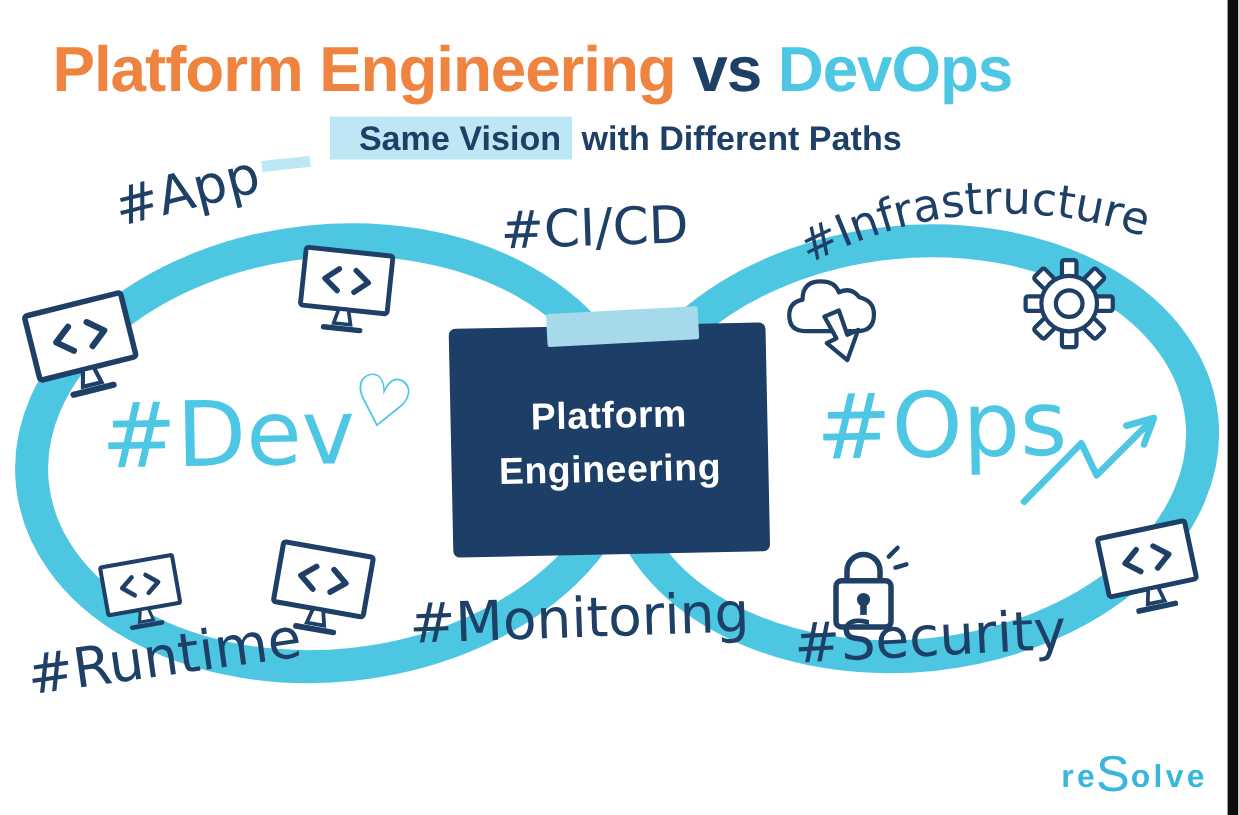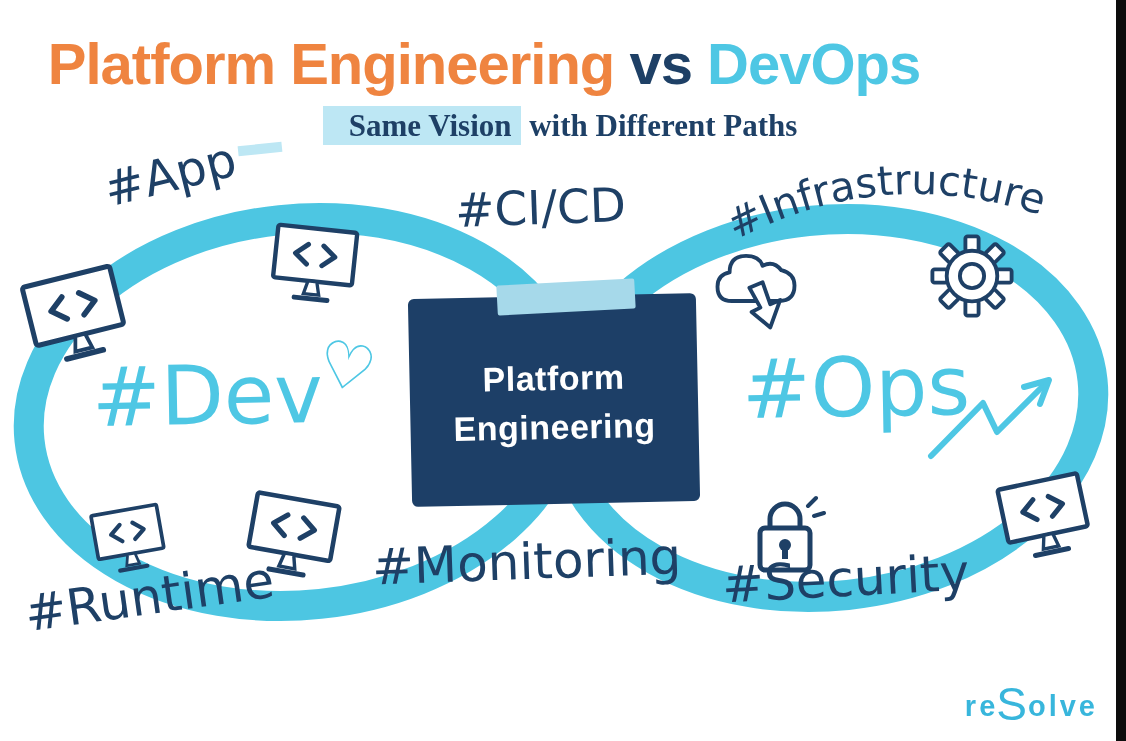--- a/index.html
+++ b/index.html
@@ -5,21 +5,21 @@
   html,body{margin:0;padding:0;background:#fff;}
   .canvas{position:relative;width:1126px;height:741px;background:#ffffff;overflow:hidden;
           font-family:"Liberation Sans",sans-serif;}
   
   .title{position:absolute;top:30px;left:0;width:968px;text-align:center;
          font-size:58px;font-weight:800;letter-spacing:-1px;white-space:nowrap;}
   .title .t-orange{color:#EF8440;}
   .title .t-navy{color:#1E4066;}
   .title .t-cyan{color:#4EC7E4;}
   .subtitle{position:absolute;top:108px;left:0;width:1120px;text-align:center;
-            font-size:31px;font-weight:800;color:#1E4066;white-space:nowrap;font-family:Liberation Serif, serif;}
+            font-size:31px;font-weight:800;color:#1E4066;white-space:nowrap;}
   .subtitle .hl{background:#BDE7F4;padding:2px 10px 2px 26px;}
   .hl-tail{position:absolute;top:144px;left:238px;width:44px;height:10px;background:#BDE7F4;
            transform:rotate(-6deg);}
   
   .loops{position:absolute;left:0;top:0;z-index:1;}
   
   .center-box{position:absolute;left:410px;top:296px;width:288px;height:208px;background:#1D3F67;
               border-radius:6px;transform:rotate(-1.2deg);z-index:4;display:flex;flex-direction:column;
               align-items:center;justify-content:center;padding-top:6px;box-sizing:border-box;}
   .center-box .line{color:#ffffff;font-size:34px;font-weight:800;line-height:1.45;letter-spacing:0.5px;}

